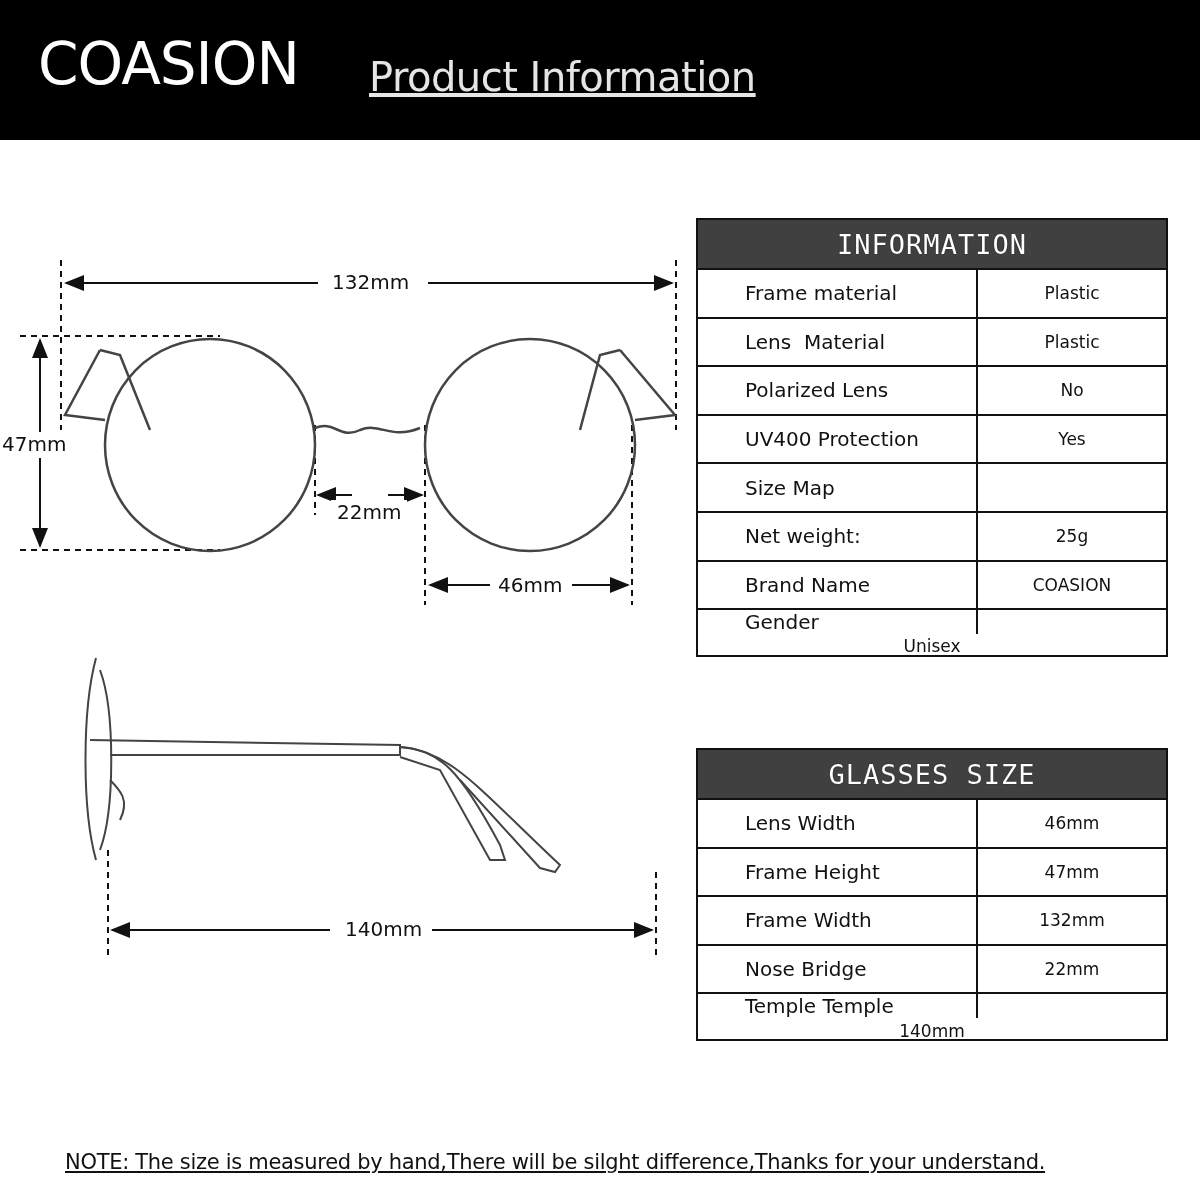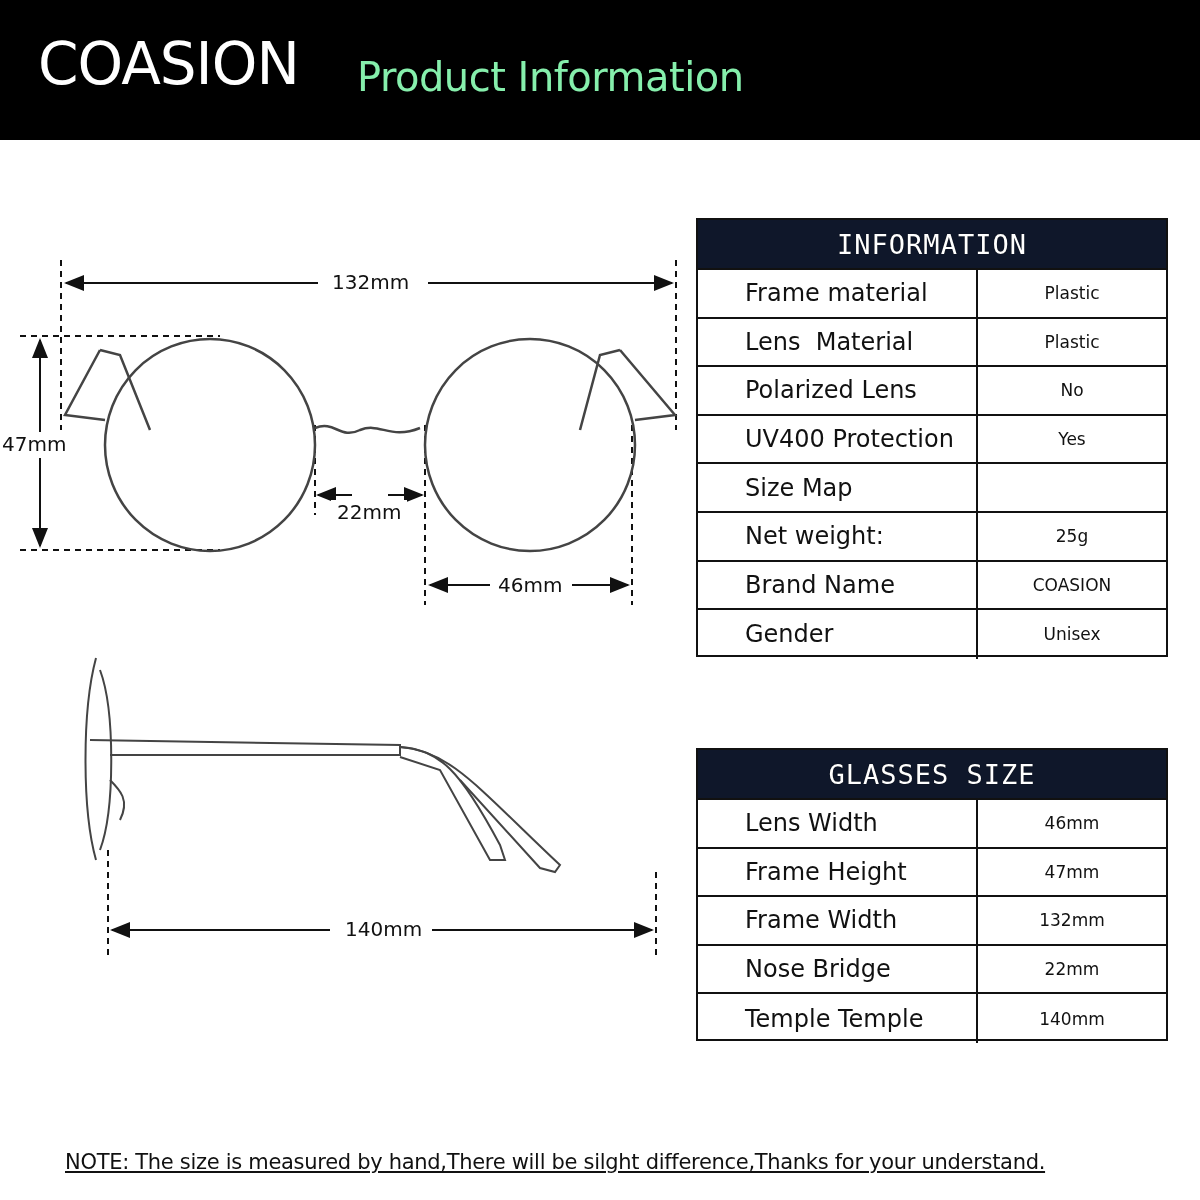--- a/index.html
+++ b/index.html
@@ -1,27 +1,27 @@
 <!DOCTYPE html>
 <html><head>
 <meta charset="utf-8">
 <style>
   * { box-sizing: border-box; margin: 0; padding: 0; }
   html, body { width: 1200px; height: 1200px; background: #ffffff; overflow: hidden; }
   body { position: relative; font-family: "DejaVu Sans", sans-serif; color: #111; }
 
   .header { position: absolute; left: 0; top: 0; width: 1200px; height: 140px; background: #000; }
   .header .brand { position: absolute; left: 38px; top: 30px; font-family: "DejaVu Sans", sans-serif; font-size: 58px; color: #fff; letter-spacing: -1px; font-weight: normal; }
-  .header .sub { position: absolute; left: 357px; top: 54px; font-size: 40px; color: #86efac; letter-spacing: -0.5px; }
+  .header .sub { position: absolute; left: 369px; top: 54px; font-size: 40px; color: #e5e5e5; letter-spacing: -0.5px; text-decoration: underline; }
 
   .tbl { position: absolute; left: 696px; width: 472px; border: 2px solid #111; background: #fff; }
-  .tbl .th { height: 50px; background: #0f172a; border-bottom: 2px solid #111; color: #fff; display: flex; align-items: center; justify-content: center; font-family: "DejaVu Sans Mono", monospace; font-size: 27px; letter-spacing: 1px; text-shadow: 0 0 1px #000; }
+  .tbl .th { height: 50px; background: #404040; border-bottom: 2px solid #111; color: #fff; display: flex; align-items: center; justify-content: center; font-family: "DejaVu Sans Mono", monospace; font-size: 27px; letter-spacing: 1px; text-shadow: 0 0 1px #000; }
   .tbl .row { display: flex; height: 48.6px; border-bottom: 2px solid #111; }
-  .tbl .row:last-child { border-bottom: none; }
-  .tbl .k { width: 280px; border-right: 2px solid #111; padding-left: 47px; display: flex; align-items: center; font-size: 24px; }
+  .tbl .row:last-child { border-bottom: none; flex-direction: column; }
+  .tbl .k { width: 280px; border-right: 2px solid #111; padding-left: 47px; display: flex; align-items: center; font-size: 20px; }
   .tbl .v { flex: 1; display: flex; align-items: center; justify-content: center; font-size: 17px; }
 
   #info { top: 218px; height: 439px; }
   #size { top: 748px; height: 293px; }
 
   .dim { position: absolute; font-size: 20px; background: #fff; padding: 0 6px; }
   .note { position: absolute; left: 65px; top: 1150px; font-size: 21px; letter-spacing: -0.3px; text-decoration: underline; }
 </style>
 </head>
 <body>

